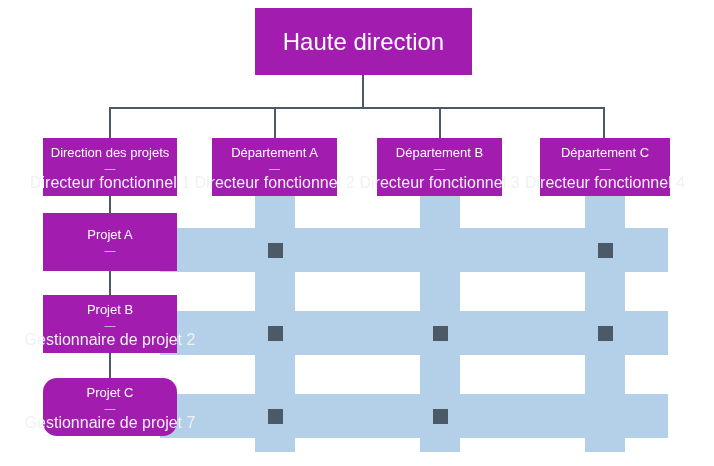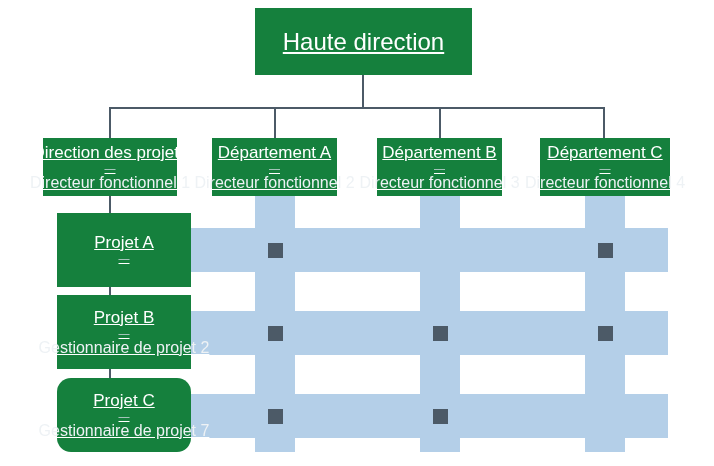--- a/index.html
+++ b/index.html
@@ -32,32 +32,31 @@
   
   .node-square {
     position: absolute;
     width: 15px; height: 15px;
     background: #4c5a67;
   }
 
   
   .box {
     position: absolute;
-    background: #15803d;
+    background: #a21caf;
     color: #ffffff;
     display: flex;
     flex-direction: column;
     align-items: center;
     justify-content: center;
     text-align: center;
     padding: 4px 6px;
-    text-decoration: underline;
   }
   .box .title {
-    font-size: 17px;
+    font-size: 13px;
     line-height: 16px;
     white-space: nowrap;
     color: #ffffff;
   }
   .box .sep {
     font-size: 11px;
     line-height: 13px;
     color: #cdd6de;
     margin: 1px 0 0 0;
   }
@@ -81,21 +80,21 @@
   }
 
   
   .box-dept { top: 138px; height: 58px; }
   #box-dir-projets { left: 43px;  width: 134px; }
   #box-dept-a     { left: 212px; width: 125px; }
   #box-dept-b     { left: 377px; width: 125px; }
   #box-dept-c     { left: 540px; width: 130px; }
 
   
-  .box-proj { left: 57px; width: 134px; height: 74px; }
+  .box-proj { left: 43px; width: 134px; height: 58px; }
   #box-proj-a { top: 213px; }
   #box-proj-b { top: 295px; }
   #box-proj-c { top: 378px; border-radius: 14px; }
 </style>
 </head>
 <body>
 
 <div id="chart">
 
   <div class="band-v" style="left:255px; top:196px; width:40px; height:256px;"></div>

